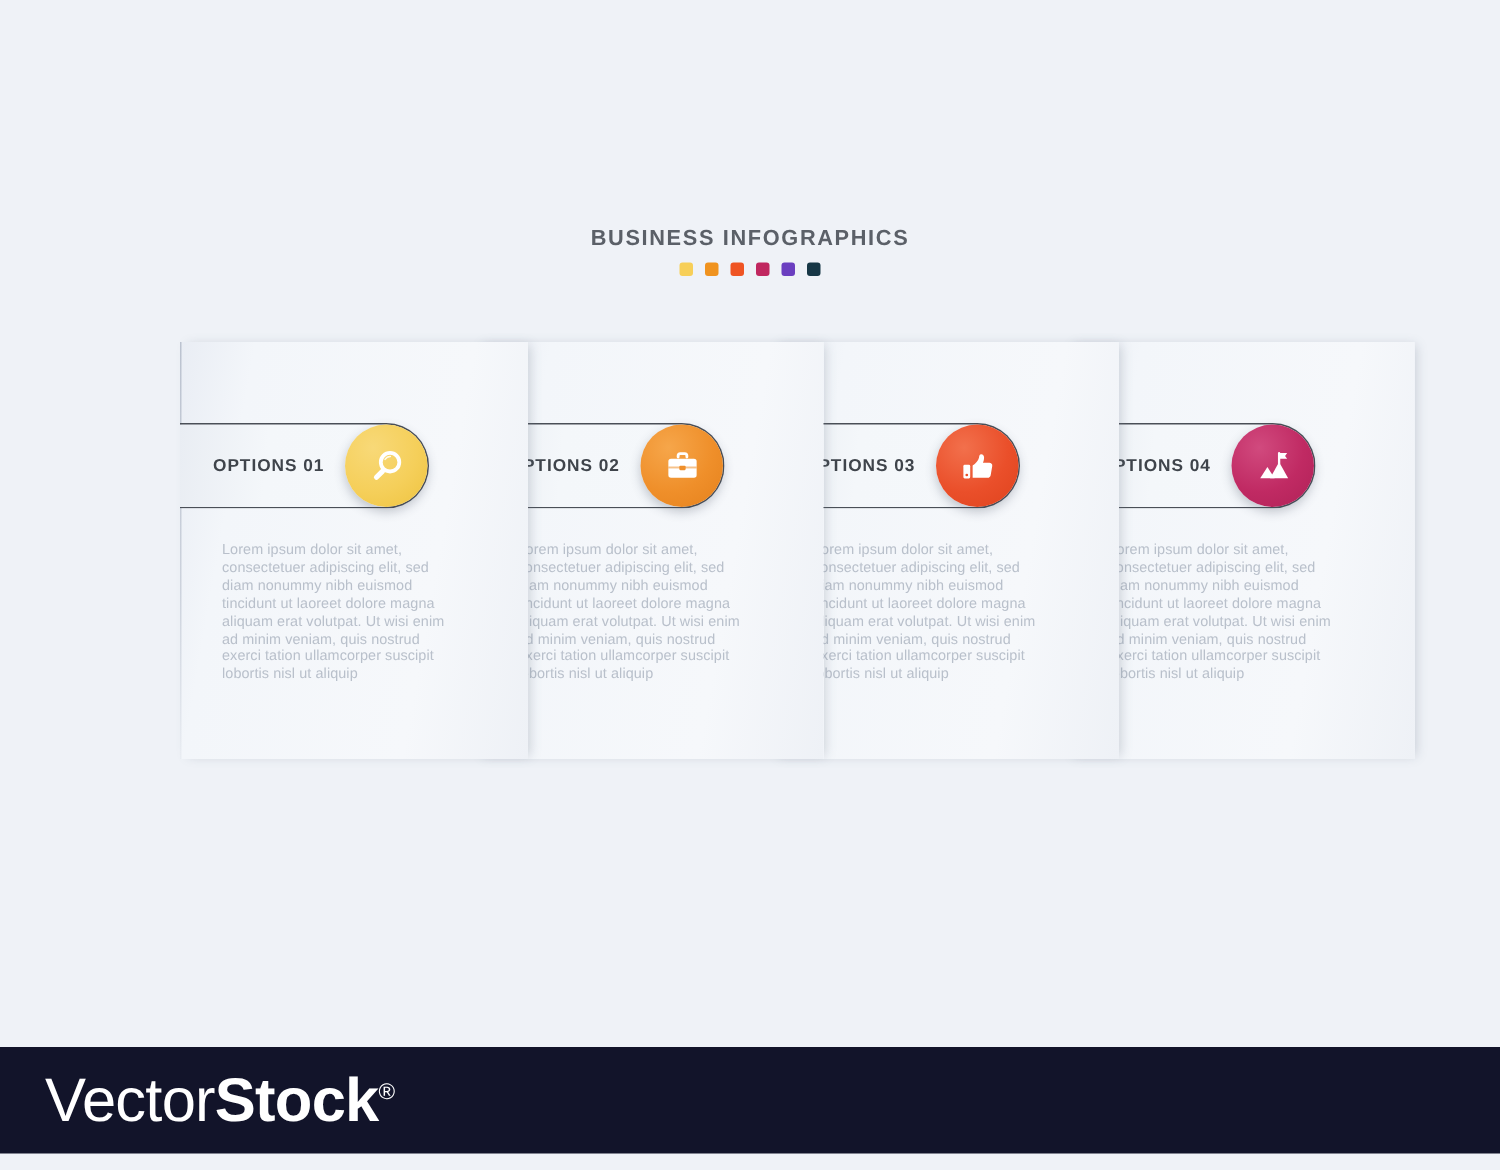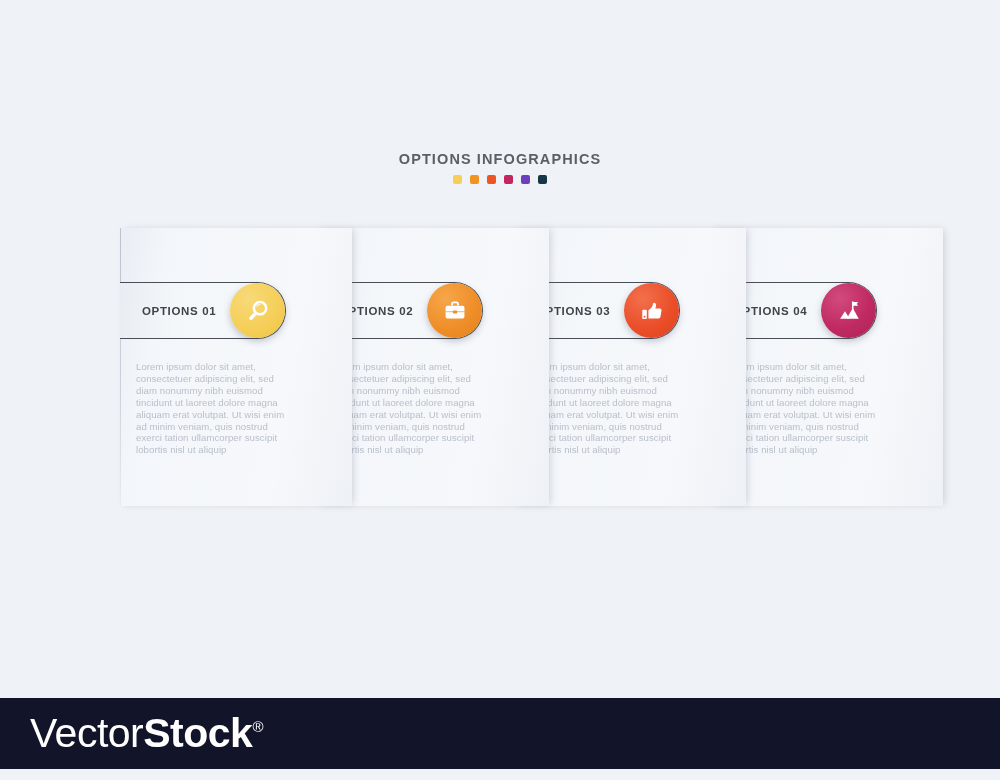--- a/index.html
+++ b/index.html
@@ -121,21 +121,21 @@
   }
   .icon-circle svg {
     width: 26px;
     height: 26px;
     display: block;
   }
 
   
   .card-body {
     position: absolute;
-    left: 16px;
+    left: 28px;
     top: 133px;
     width: 150px;
     font-size: 9.6px;
     line-height: 11.9px;
     color: #b9c0cb;
     letter-spacing: 0.06px;
   }
 
   
   .footer {
@@ -171,21 +171,21 @@
     letter-spacing: 0.2px;
     white-space: nowrap;
   }
 </style>
 </head>
 <body>
 
 <div class="canvas">
 
   <div class="heading-block">
-    <div class="heading-title">OPTIONS INFOGRAPHICS</div>
+    <div class="heading-title">BUSINESS INFOGRAPHICS</div>
     <div class="swatch-row">
       <span class="swatch" style="background:#f7cf58"></span>
       <span class="swatch" style="background:#f0931f"></span>
       <span class="swatch" style="background:#ef5423"></span>
       <span class="swatch" style="background:#c0275f"></span>
       <span class="swatch" style="background:#6b3fc0"></span>
       <span class="swatch" style="background:#173746"></span>
     </div>
   </div>
 

